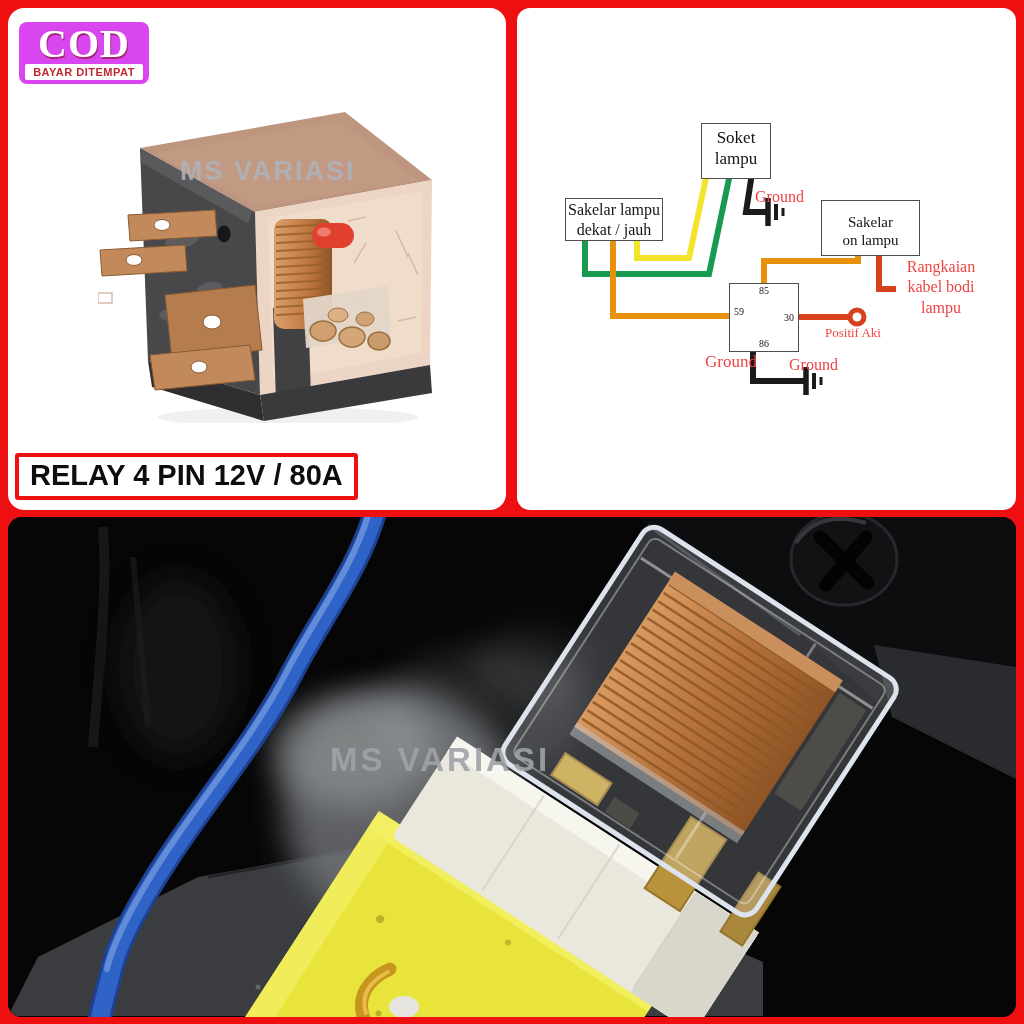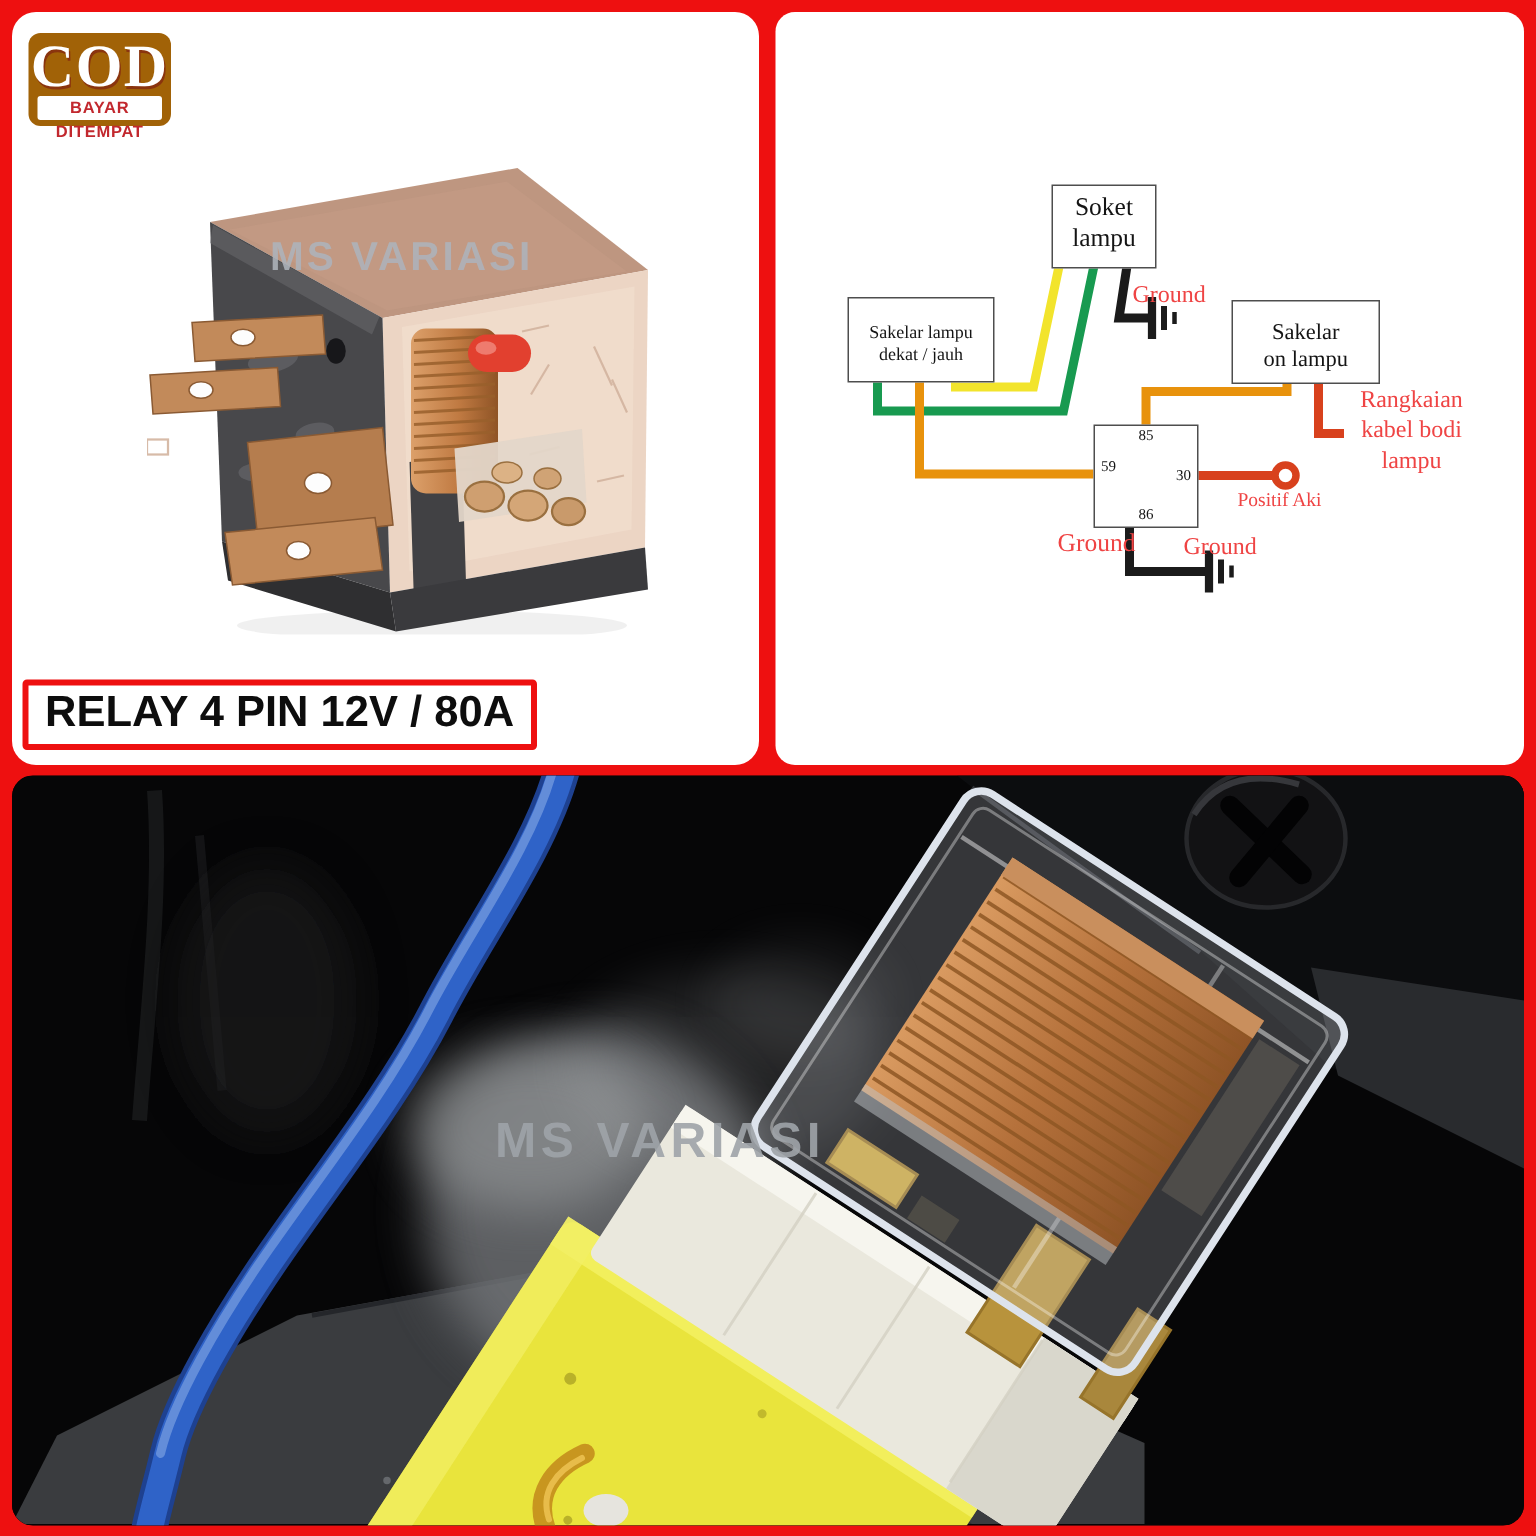--- a/index.html
+++ b/index.html
@@ -3,38 +3,38 @@
 <meta charset="utf-8">
 <style>
   html,body{margin:0;padding:0;}
   body{width:1024px;height:1024px;font-family:"Liberation Sans",sans-serif;}
   .page{position:relative;width:1024px;height:1024px;background:#ee1010;overflow:hidden;}
   .panel{position:absolute;background:#ffffff;border-radius:16px;overflow:hidden;}
   .panel-tl{left:8px;top:8px;width:498px;height:502px;}
   .panel-tr{left:517px;top:8px;width:499px;height:502px;border-radius:13px;}
   .panel-bottom{left:8px;top:517px;width:1008px;height:500px;background:#060607;border-radius:14px;}
   
-  .cod-badge{position:absolute;left:11px;top:14px;width:95px;height:62px;background:#a16207;border-radius:8px;}
+  .cod-badge{position:absolute;left:11px;top:14px;width:95px;height:62px;background:#d946ef;border-radius:8px;padding-left:35px;}
   .cod-title{position:absolute;left:0;right:0;top:-2px;text-align:center;font-family:"Liberation Serif",serif;
     font-weight:bold;font-size:40px;letter-spacing:1px;color:#ffffff;text-shadow:1px 2px 0 rgba(120,15,20,.55);}
   .cod-strip{position:absolute;left:6px;right:6px;bottom:4px;height:16px;background:#ffffff;border-radius:2px;
     text-align:center;line-height:16px;font-size:11px;font-weight:bold;color:#c2282e;letter-spacing:.5px;}
   
   .watermark{position:absolute;font-weight:bold;color:#aeb3bb;opacity:.88;letter-spacing:2px;white-space:nowrap;}
   .wm-top{left:172px;top:148px;font-size:27px;}
   .wm-bottom{left:322px;top:224px;font-size:33px;color:#9fa4a9;opacity:.9;letter-spacing:3px;}
   
   .product-label{position:absolute;left:7px;top:445px;display:inline-block;background:#ffffff;
     border:4px solid #ee1010;border-radius:3px;padding:2px 11px 4px;font-size:29px;font-weight:bold;color:#0d0d0d;white-space:nowrap;}
   
   .dia-text{position:absolute;font-family:Liberation Serif, serif;color:#ef4444;}
   .dbox{position:absolute;background:#fff;border:1.5px solid #4e4e4e;text-align:center;font-family:"Liberation Serif",serif;color:#141414;}
   .dbox span{display:block;line-height:1.22;}
   .box-soket{left:184px;top:115px;width:68px;height:50px;font-size:17px;padding-top:4px;}
-  .box-dekat{left:48px;top:190px;width:96px;height:40px;font-size:12px;padding-top:15px;text-align:center;}
+  .box-dekat{left:48px;top:190px;width:96px;height:40px;font-size:16px;padding-top:1px;text-align:center;}
   .box-on{left:304px;top:192px;width:97px;height:42px;font-size:15px;padding-top:12px;}
   .box-relay{left:212px;top:275px;width:68px;height:67px;font-size:10px;}
   .box-relay span{position:absolute;display:inline;}
   .pin-top{left:50%;top:1px;transform:translateX(-50%);}
   .pin-left{left:4px;top:22px;}
   .pin-right{right:4px;top:28px;}
   .pin-bottom{left:50%;bottom:1px;transform:translateX(-50%);}
   .lbl-relay{left:178px;top:344px;width:72px;font-size:17px;text-align:center;}
   .lbl-positif{left:308px;top:317px;width:110px;font-size:13px;}
   .lbl-ground-top{left:238px;top:180px;font-size:16px;}

